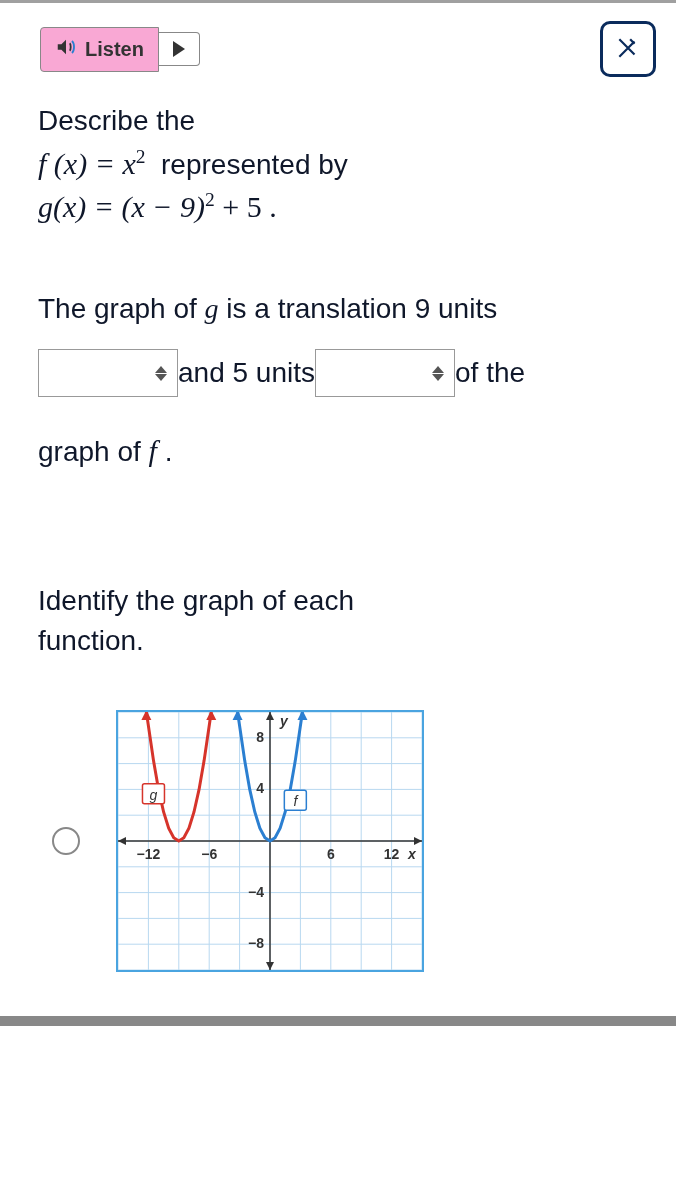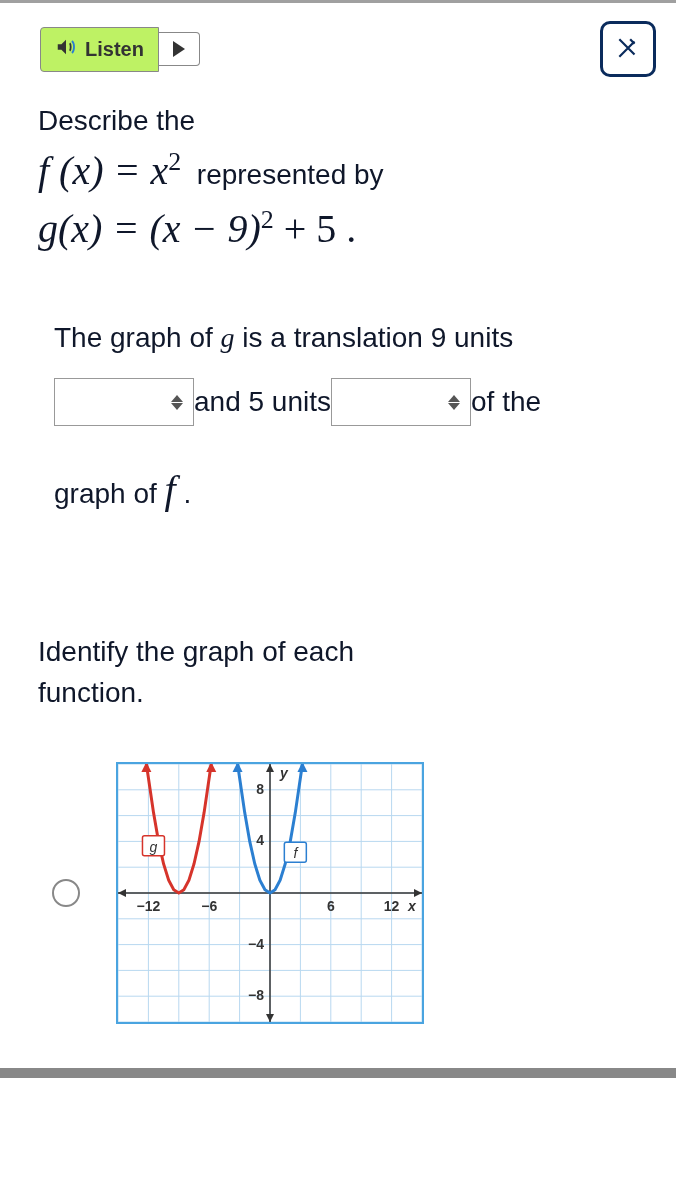--- a/index.html
+++ b/index.html
@@ -26,21 +26,21 @@
       align-items: center;
       gap: 0;
     }
     .listen-btn {
       display: flex;
       align-items: center;
       gap: 8px;
       border: 1px solid #888;
       border-radius: 4px 0 0 4px;
       padding: 8px 14px;
-      background: #bef264;
+      background: #f9a8d4;
       font-size: 20px;
       font-weight: bold;
       color: #333;
       cursor: pointer;
       justify-content: flex-end;
     }
     .play-btn {
       border: 1px solid #888;
       border-left: none;
       border-radius: 0 4px 4px 0;
@@ -78,27 +78,26 @@
       font-size: 28px;
       line-height: 1.45;
       color: #0f172a;
     }
     .math-var {
       font-family: 'Times New Roman', serif;
       font-style: italic;
     }
     .math-expr {
       font-family: 'Times New Roman', serif;
-      font-size: 40px;
+      font-size: 30px;
     }
     .sentence-block {
       margin-top: 48px;
       font-size: 28px;
       line-height: 2.3;
-      margin-left: 16px;
     }
     .inline-row {
       display: flex;
       align-items: center;
       flex-wrap: wrap;
     }
     .dropdown {
       width: 140px;
       height: 48px;
       border: 1px solid #999;

